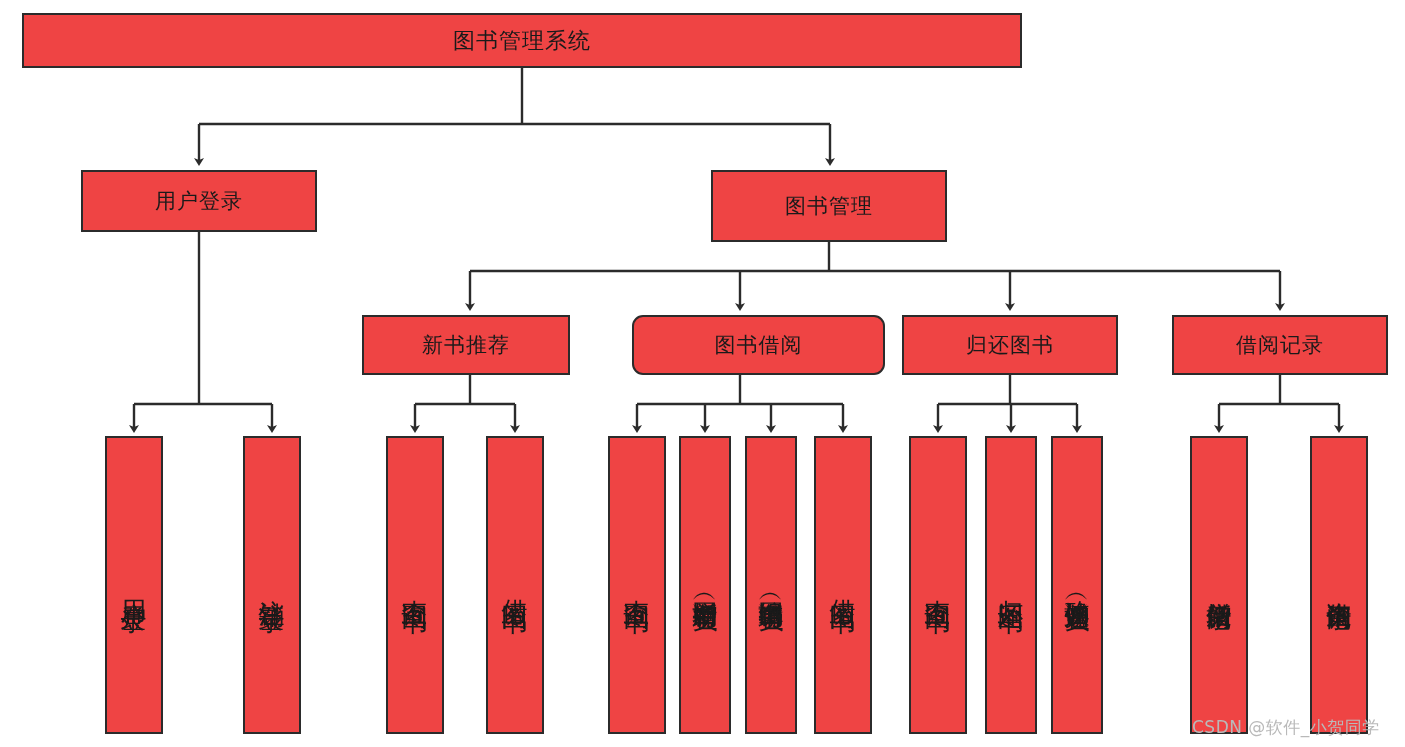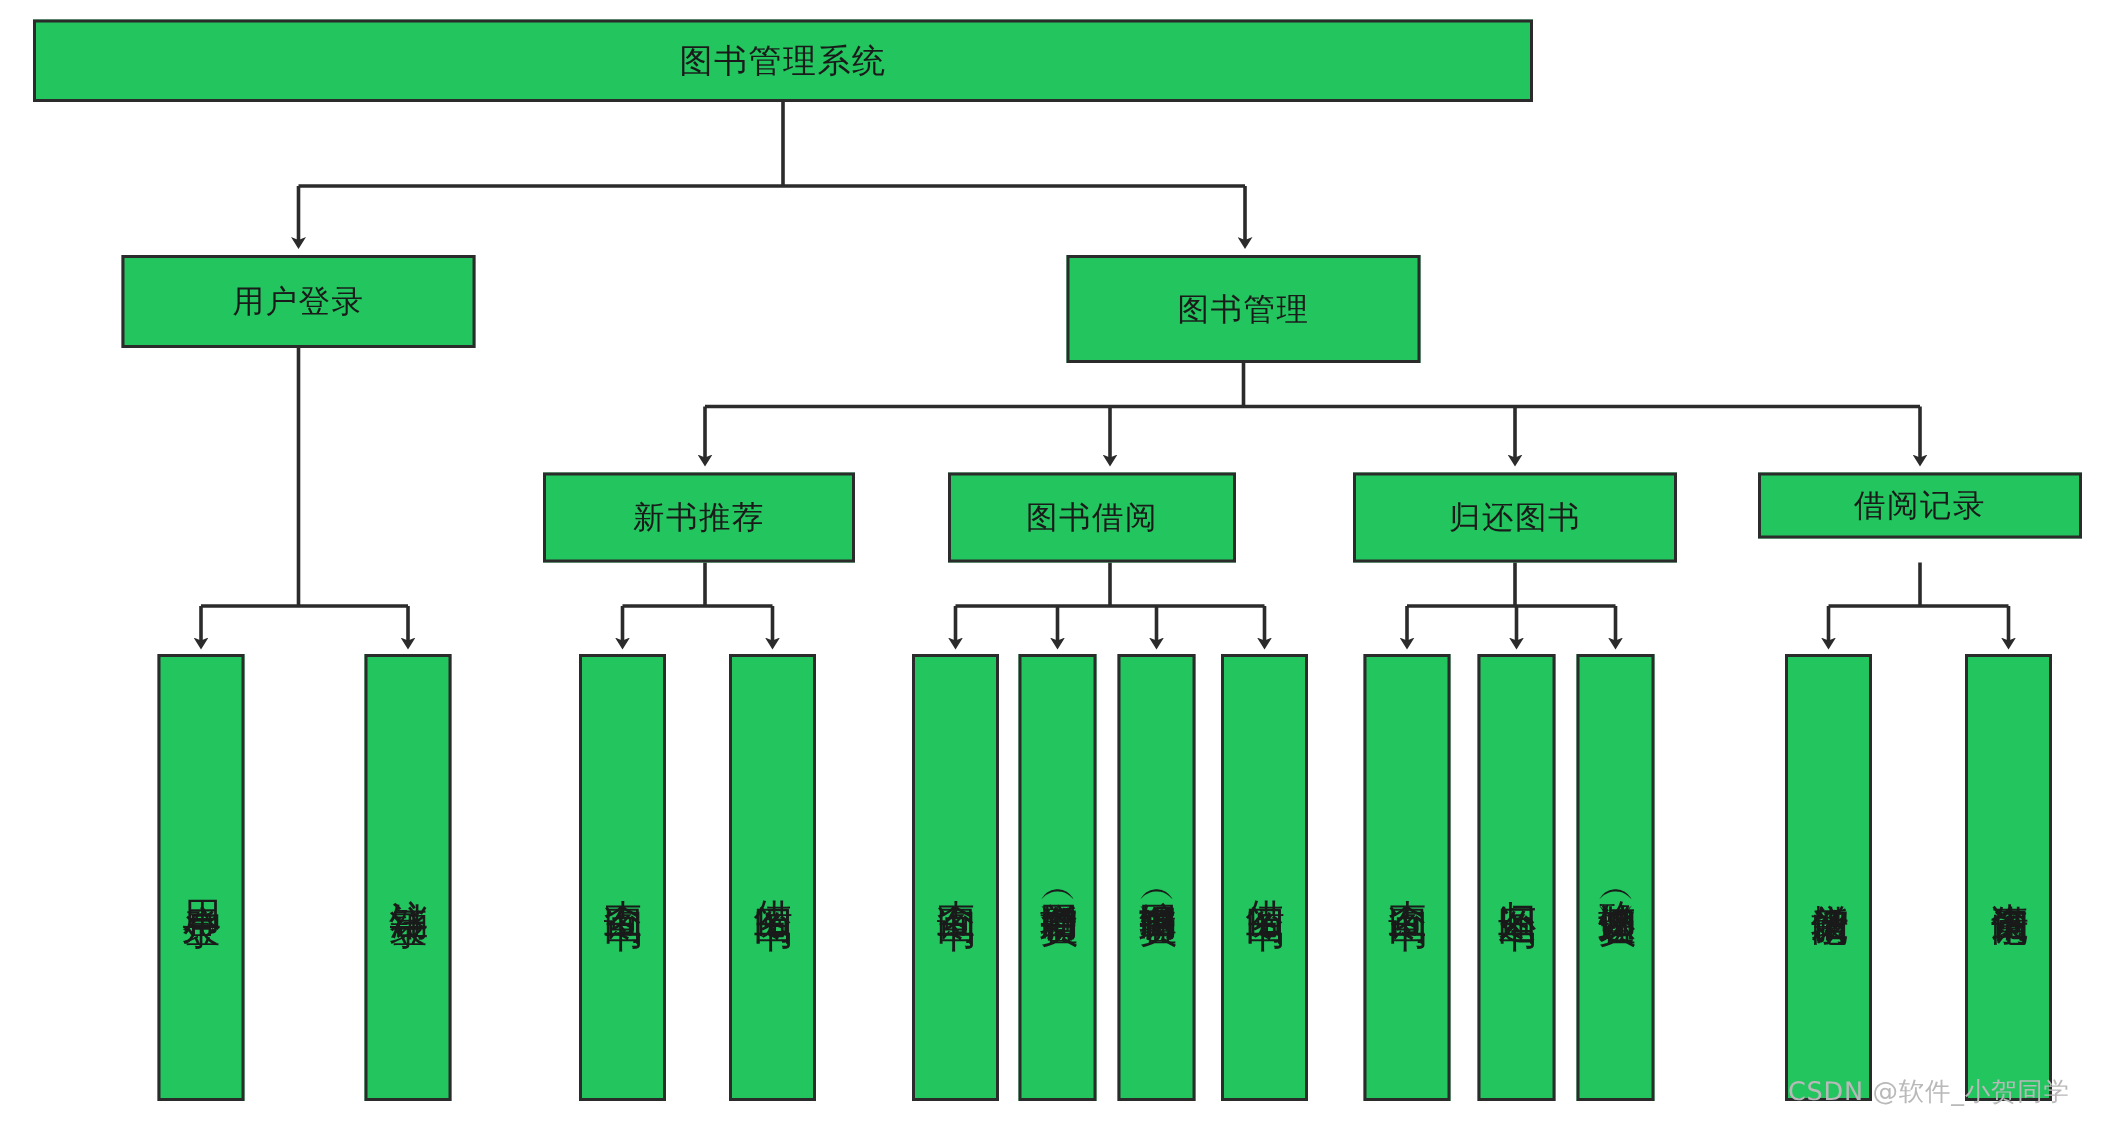--- a/index.html
+++ b/index.html
@@ -22,27 +22,26 @@
     position: absolute;
     left: 0;
     top: 0;
     width: 1405px;
     height: 747px;
     pointer-events: none;
   }
   .node {
     position: absolute;
     box-sizing: border-box;
-    background: #22c55e;
+    background: #ef4444;
     border: 2px solid #2b2b2b;
     display: flex;
     align-items: center;
     justify-content: center;
     color: #1a1a1a;
-    font-family: Liberation Serif, serif;
   }
   .node .label {
     display: block;
     text-align: center;
     line-height: 1.18;
   }
   
   .node.horiz .label {
     font-size: 21px;
     letter-spacing: 1px;
@@ -139,27 +138,27 @@
   <div class="node horiz" style="left:81px; top:170px; width:236px; height:62px;">
     <span class="label">用户登录</span>
   </div>
   <div class="node horiz" style="left:711px; top:170px; width:236px; height:72px;">
     <span class="label">图书管理</span>
   </div>
 
   <div class="node horiz" style="left:362px; top:315px; width:208px; height:60px;">
     <span class="label">新书推荐</span>
   </div>
-  <div class="node horiz" style="left:632px; top:315px; width:192px; height:60px;">
+  <div class="node horiz" style="left:632px; top:315px; width:253px; height:60px;border-radius:11px;">
     <span class="label">图书借阅</span>
   </div>
   <div class="node horiz" style="left:902px; top:315px; width:216px; height:60px;">
     <span class="label">归还图书</span>
   </div>
-  <div class="node horiz" style="left:1172px; top:315px; width:216px; height:44px;">
+  <div class="node horiz" style="left:1172px; top:315px; width:216px; height:60px;">
     <span class="label">借阅记录</span>
   </div>
 
   <div class="node vert" style="left:105px; top:436px; width:58px; height:298px;">
     <span class="label">用户登录</span>
   </div>
   <div class="node vert" style="left:243px; top:436px; width:58px; height:298px;">
     <span class="label">注销登录</span>
   </div>
 

